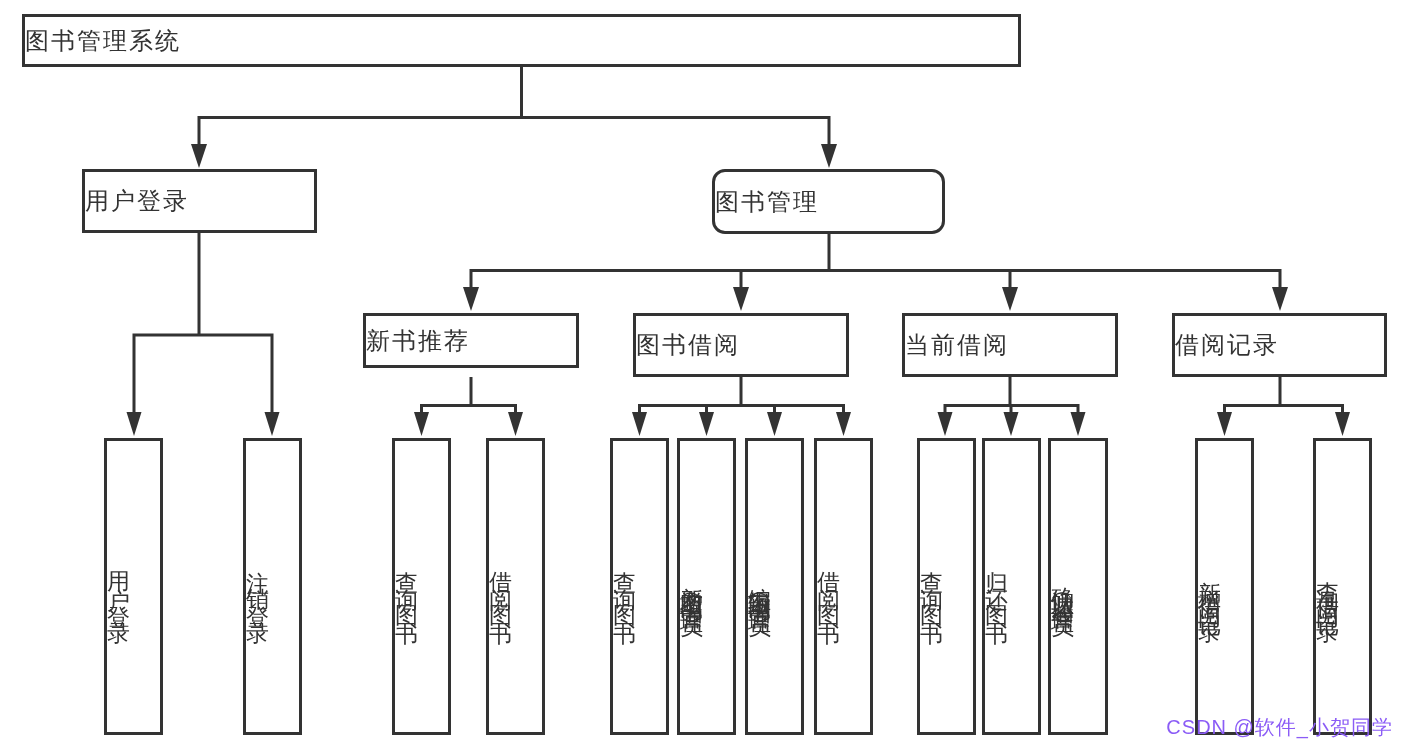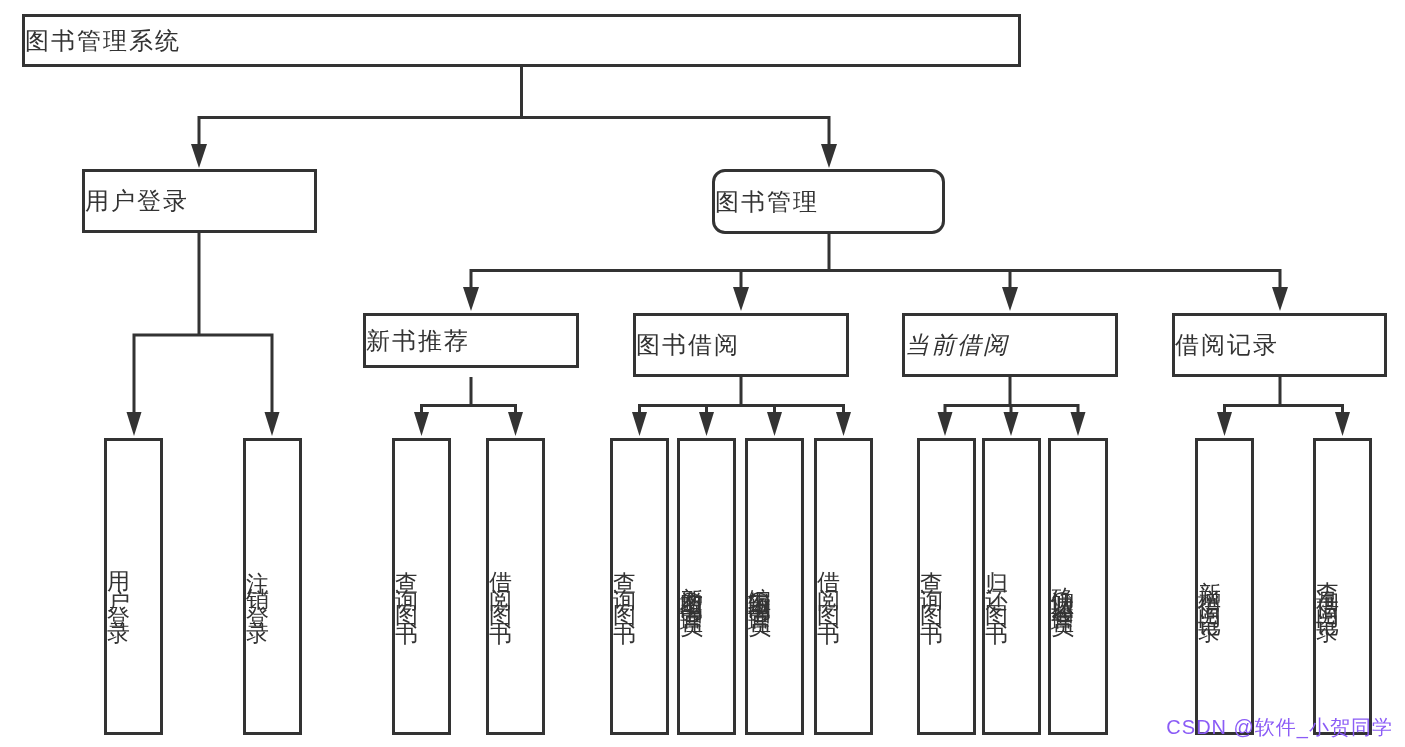--- a/index.html
+++ b/index.html
@@ -92,21 +92,21 @@
   <div class="node" style="left:712px; top:169px; width:233px; height:65px;border-radius:13px;">
     <span class="h-label">图书管理</span>
   </div>
 
   <div class="node" style="left:363px; top:313px; width:216px; height:55px;">
     <span class="h-label">新书推荐</span>
   </div>
   <div class="node" style="left:633px; top:313px; width:216px; height:64px;">
     <span class="h-label">图书借阅</span>
   </div>
-  <div class="node" style="left:902px; top:313px; width:216px; height:64px;font-style:italic;">
+  <div class="node" style="left:902px; top:313px; width:216px; height:64px;">
     <span class="h-label">当前借阅</span>
   </div>
   <div class="node" style="left:1172px; top:313px; width:215px; height:64px;">
     <span class="h-label">借阅记录</span>
   </div>
 
   <div class="node leaf" style="left:104px; top:438px; width:59px; height:297px;">
     <span class="v-label v4">用户登录</span>
   </div>
   <div class="node leaf" style="left:243px; top:438px; width:59px; height:297px;">

